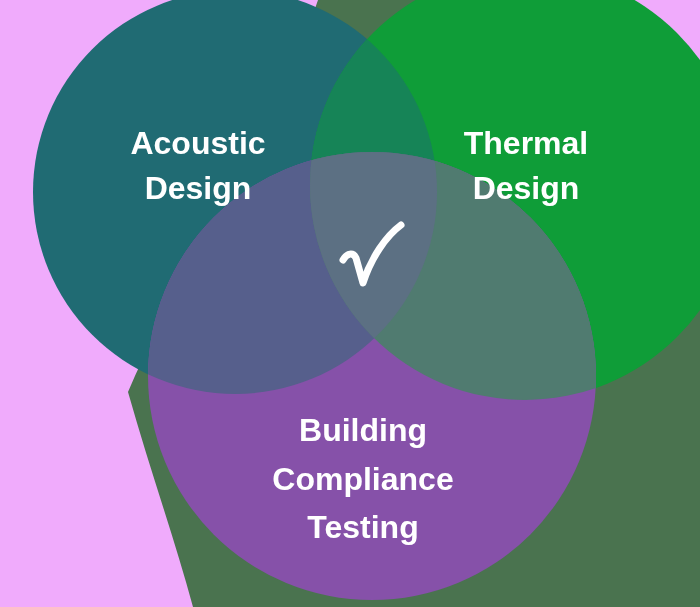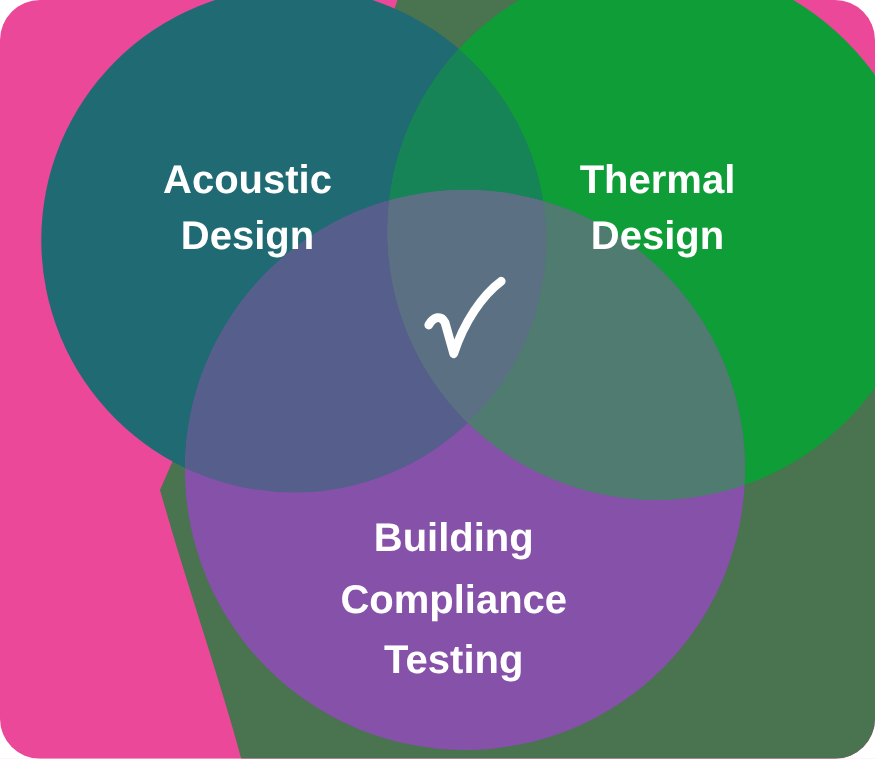--- a/index.html
+++ b/index.html
@@ -5,22 +5,21 @@
   html, body {
     margin: 0;
     padding: 0;
     background: #ffffff;
   }
   .stage {
     position: relative;
     width: 700px;
     height: 607px;
     overflow: hidden;
-    background: #ec4899;
-    border-radius: 32px;
+    background: #f0abfc;
   }
   svg {
     display: block;
   }
   .venn-label {
     font-family: "Liberation Sans", "DejaVu Sans", sans-serif;
     font-weight: bold;
     font-size: 32px;
   }
 </style>

